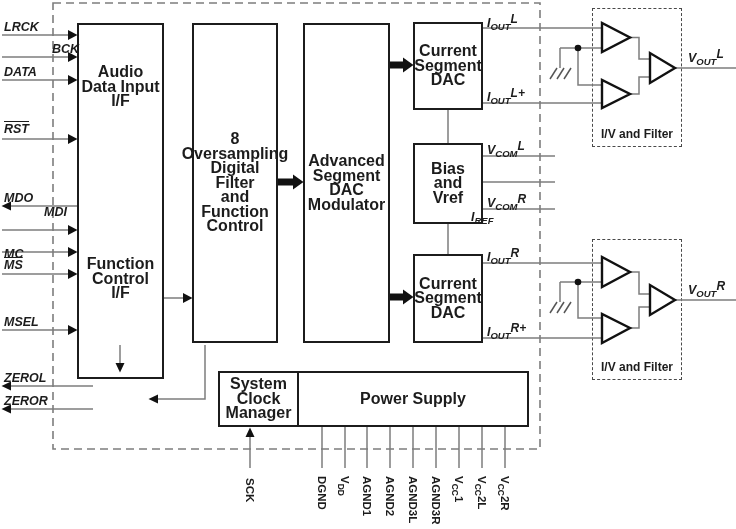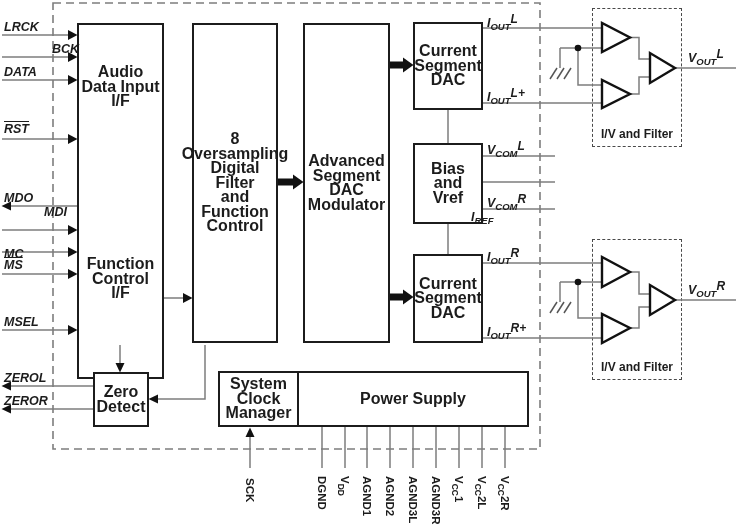--- a/index.html
+++ b/index.html
@@ -76,26 +76,20 @@
   </div>
 
   <div class="blk" style="left:413px;top:254px;width:70px;height:89px;">
     <div class="bt">
       <div>Current</div>
       <div>Segment</div>
       <div>DAC</div>
     </div>
   </div>
 
-  <div class="blk" style="left:93px;top:372px;width:56px;height:55px;">
-    <div class="bt">
-      <div>Zero</div>
-      <div>Detect</div>
-    </div>
-  </div>
 
   <div class="blk" style="left:218px;top:371px;width:81px;height:56px;">
     <div class="bt">
       <div>System</div>
       <div>Clock</div>
       <div>Manager</div>
     </div>
   </div>
 
   <div class="blk" style="left:297px;top:371px;width:232px;height:56px;">

